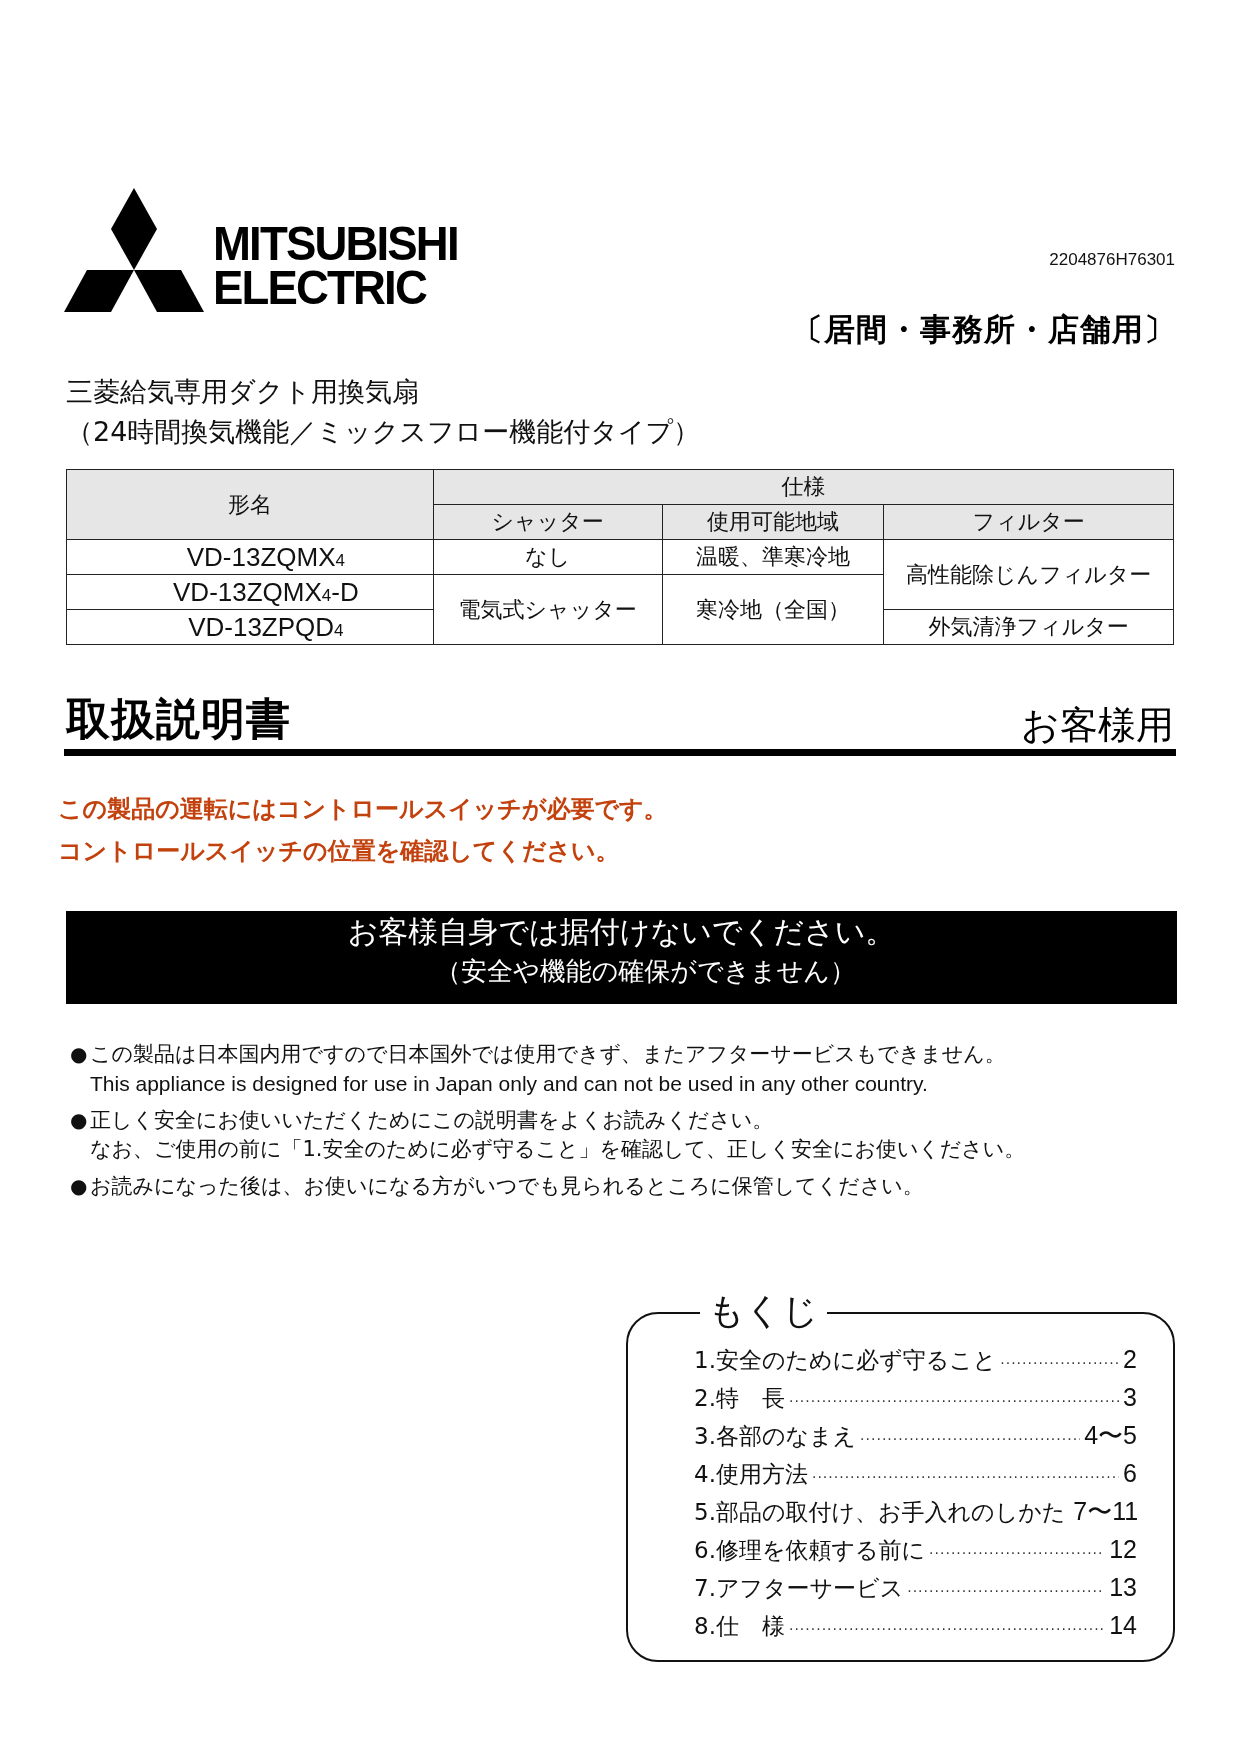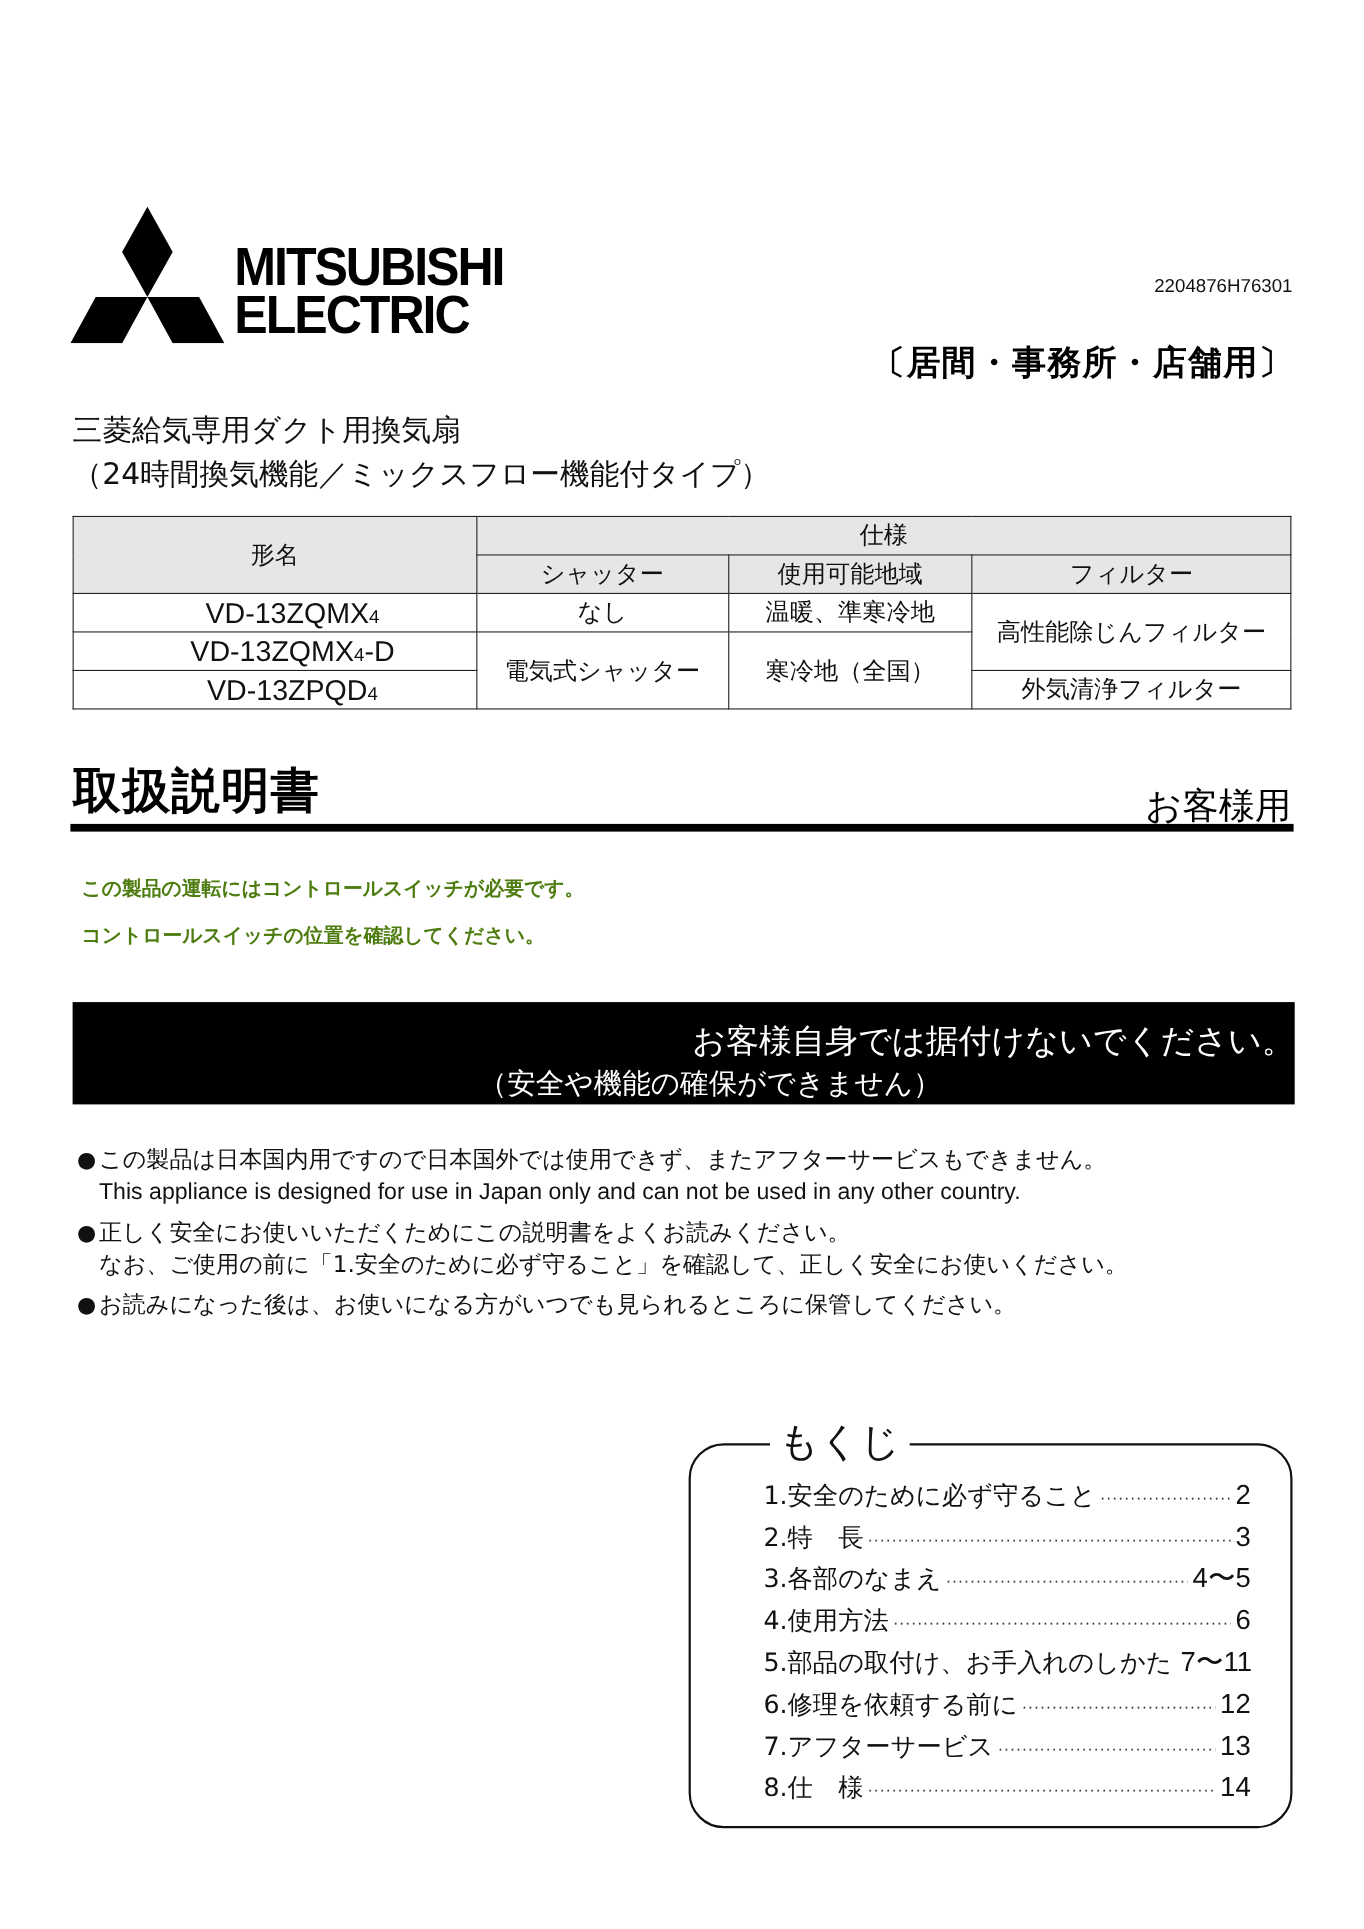--- a/index.html
+++ b/index.html
@@ -20,27 +20,27 @@
   
   table.spec { position: absolute; left: 66px; top: 469px; width: 1108px; border-collapse: collapse;
                font-size: 22px; color: #111; }
   table.spec td, table.spec th { border: 1.5px solid #222; padding: 0; font-weight: normal; }
   table.spec th { background: #e6e6e6; height: 34px; }
   table.spec td { height: 34px; text-align: center; }
   table.spec td.model { text-align: center; padding-left: 32px; font-family: "Liberation Sans", sans-serif; font-size: 26px; }
   .sub4 { font-size: 17px; }
 
   .title { left: 66px; top: 690px; font-size: 44px; font-weight: bold; letter-spacing: 1px; color: #000; }
-  .for-customer { right: 66px; top: 700px; font-size: 33px; color: #000; margin-top: 11px; }
+  .for-customer { right: 66px; top: 700px; font-size: 38px; color: #000; }
   .rule { left: 64px; top: 749px; width: 1112px; height: 7px; background: #000; }
 
-  .notice { left: 74px; top: 788px; font-size: 18px; font-weight: bold; line-height: 42px; color: #4d7c0f; }
+  .notice { left: 58px; top: 788px; font-size: 24px; font-weight: bold; line-height: 42px; color: #c2410c; }
 
   .banner { left: 66px; top: 911px; width: 1111px; height: 93px; background: #000; color: #fff; text-align: center; }
-  .banner .l1 { font-size: 30px; margin-top: 16px; line-height: 40px; text-align: right; }
+  .banner .l1 { font-size: 30px; margin-top: 1px; line-height: 40px; }
   .banner .l2 { font-size: 26px; line-height: 38px; margin-left: 48px; }
 
   .bullets { left: 70px; top: 1040px; width: 1110px; font-size: 21px; color: #111; }
   .bullet { position: relative; padding-left: 20px; line-height: 29px; }
   .bullet + .bullet { margin-top: 8px; }
   .bullet .dot { position: absolute; left: 0; top: 0; font-size: 20px; }
   .bullet .en { font-family: "Liberation Sans", sans-serif; font-size: 21px; }
 
   
   .toc { left: 626px; top: 1312px; width: 549px; height: 350px; border: 2.5px solid #111; border-radius: 32px; box-sizing: border-box; }

